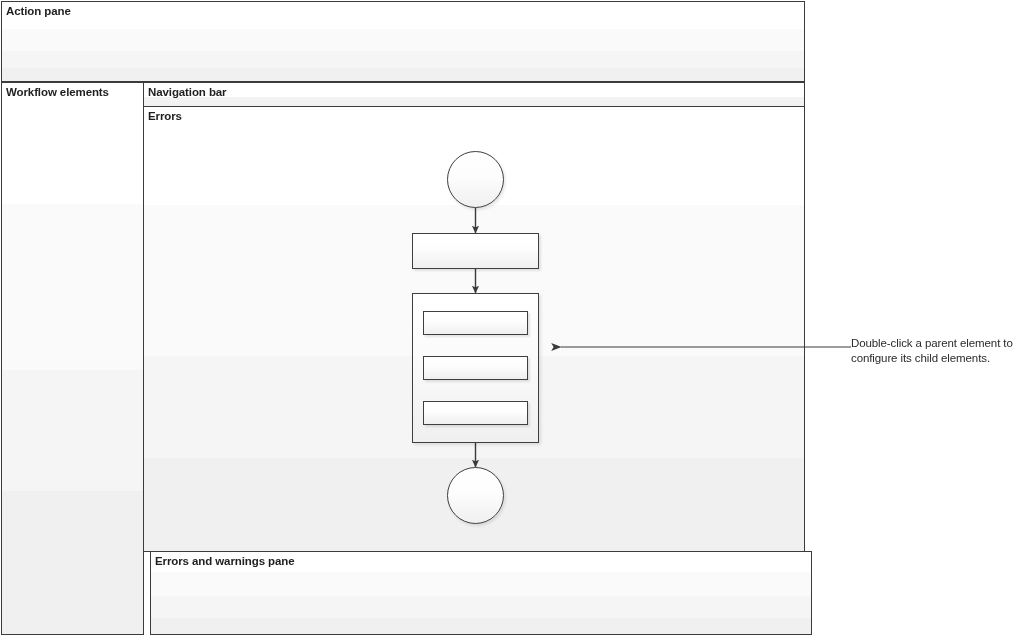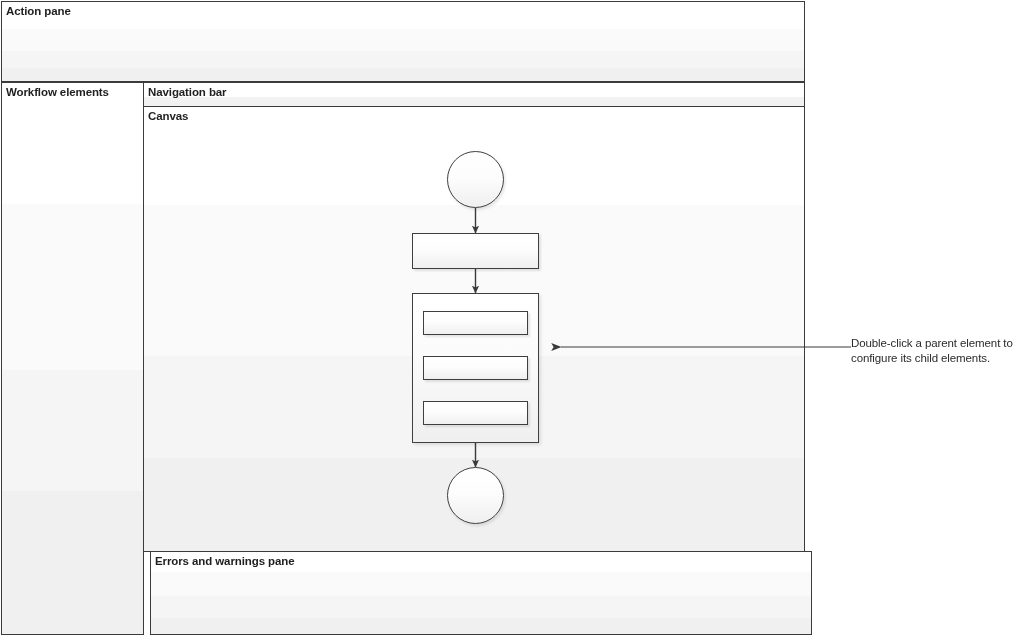--- a/index.html
+++ b/index.html
@@ -179,21 +179,21 @@
 
   <div class="panel" id="workflow-elements-pane">
     <div class="panel-label">Workflow elements</div>
   </div>
 
   <div class="panel" id="navigation-bar-pane">
     <div class="panel-label">Navigation bar</div>
   </div>
 
   <div class="panel" id="canvas-pane">
-    <div class="panel-label">Canvas</div>
+    <div class="panel-label">Errors</div>
 
     <div id="flow-diagram">
 
       <svg id="flow-connectors" viewBox="0 0 662 446">
         <defs>
           <marker id="arrowhead" markerWidth="9" markerHeight="9" refX="7.4" refY="4" orient="auto" markerUnits="userSpaceOnUse">
             <path d="M0,0.4 L8,4 L0,7.6 L1.8,4 Z" fill="#3a3a3a"></path>
           </marker>
         </defs>
         <g stroke="#3a3a3a" stroke-width="1.4" fill="none" marker-end="url(#arrowhead)">

